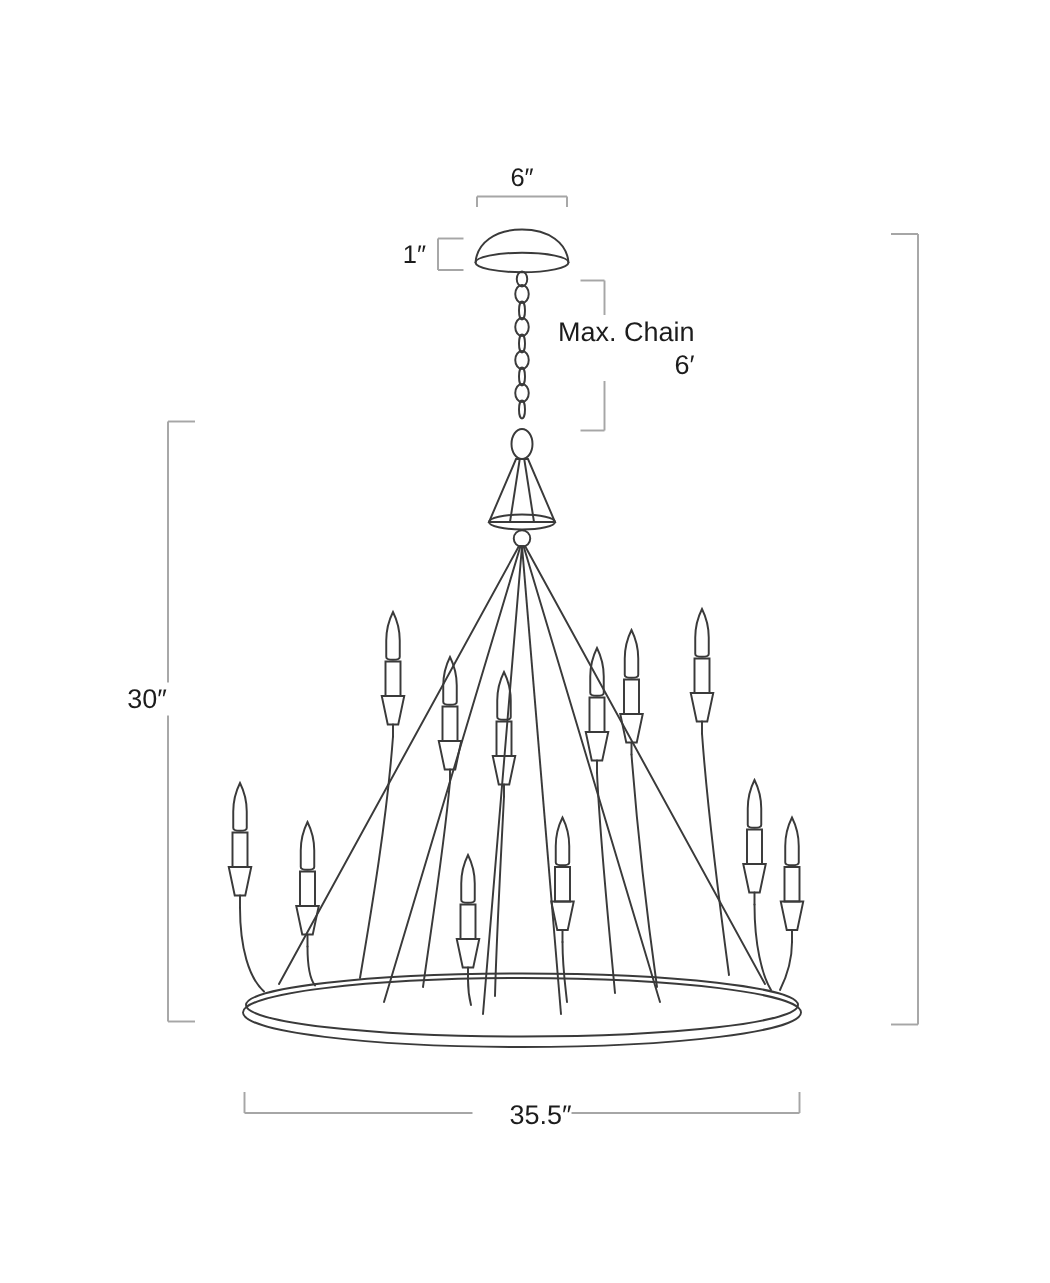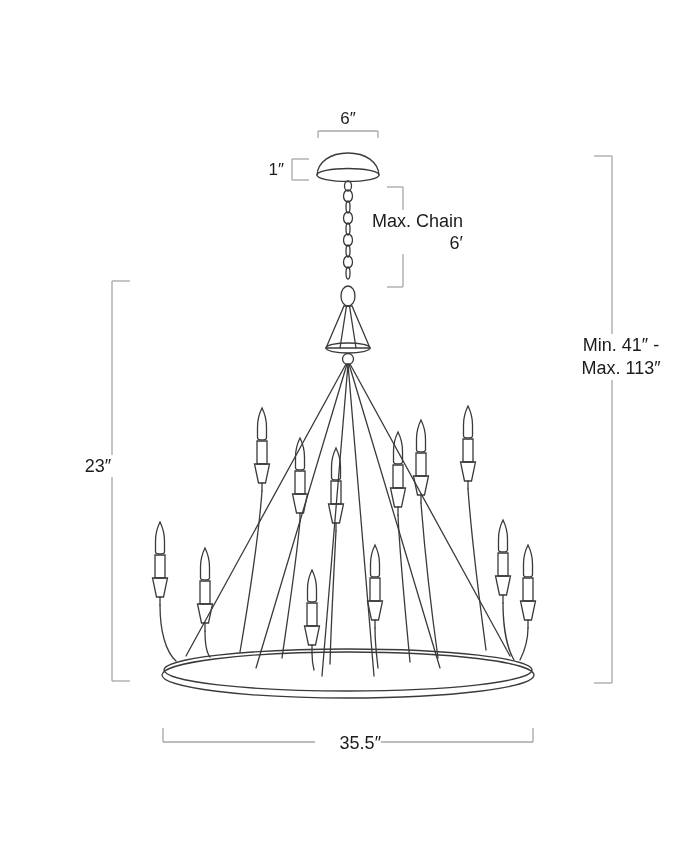--- a/index.html
+++ b/index.html
@@ -174,22 +174,18 @@
 
   <div class="dim-label small" style="left:318px; top:108px; width:60px; text-align:center;">6″</div>
 
   <div class="dim-label small" style="left:250px; top:159px; width:34px; text-align:right;">1″</div>
 
   <div class="dim-label" style="left:368px; top:210px; width:95px; text-align:right;">
     <span class="line">Max. Chain</span>
     <span class="line">6′</span>
   </div>
 
-  <div class="dim-label" style="left:78px; top:455px; width:40px; text-align:center;">23″</div>
+  <div class="dim-label" style="left:78px; top:455px; width:40px; text-align:center;">30″</div>
 
-  <div class="dim-label" style="left:570px; top:334px; width:102px; text-align:center; line-height:23px;">
-    <span class="line">Min. 41″ -</span>
-    <span class="line">Max. 113″</span>
-  </div>
 
   <div class="dim-label" style="left:315px; top:732px; width:66px; text-align:right;">35.5″</div>
 
 </div>
 
 </body></html>

